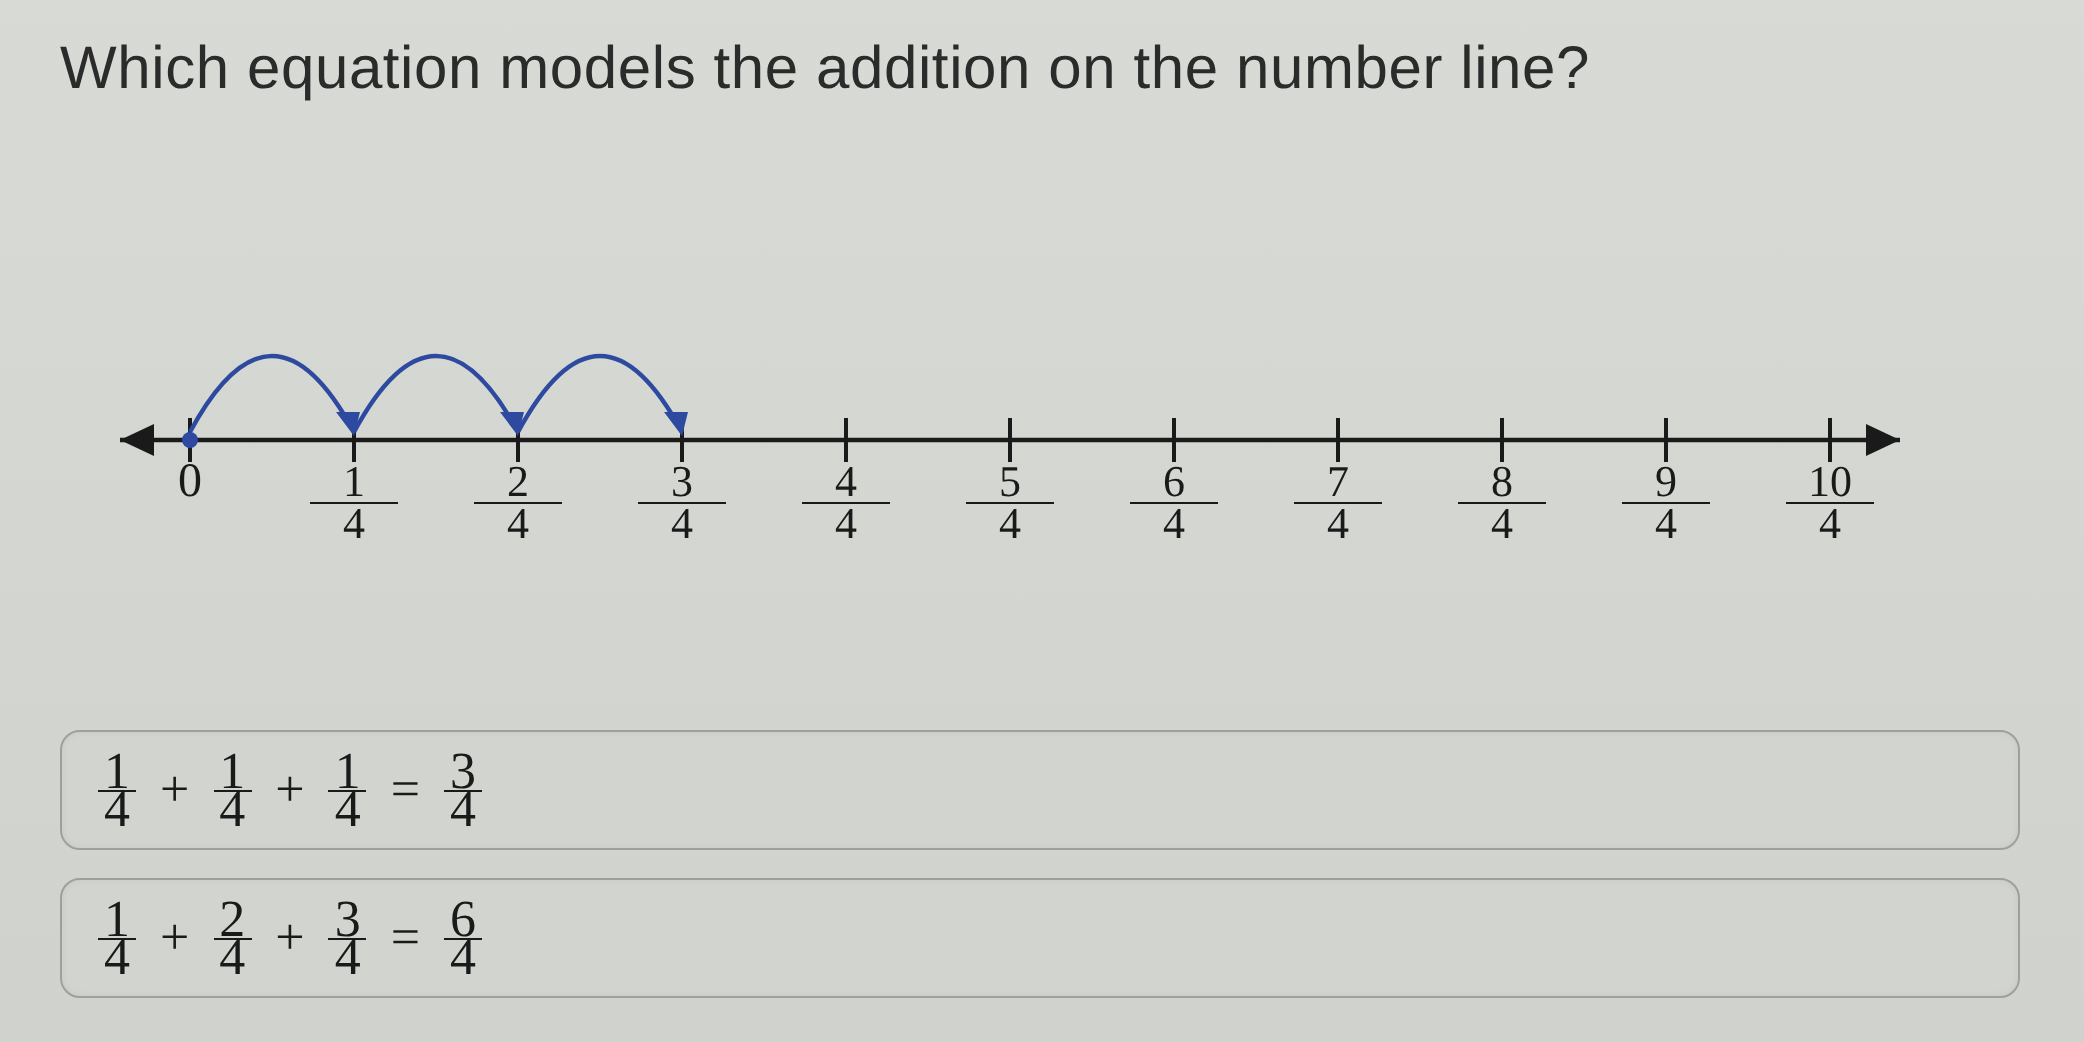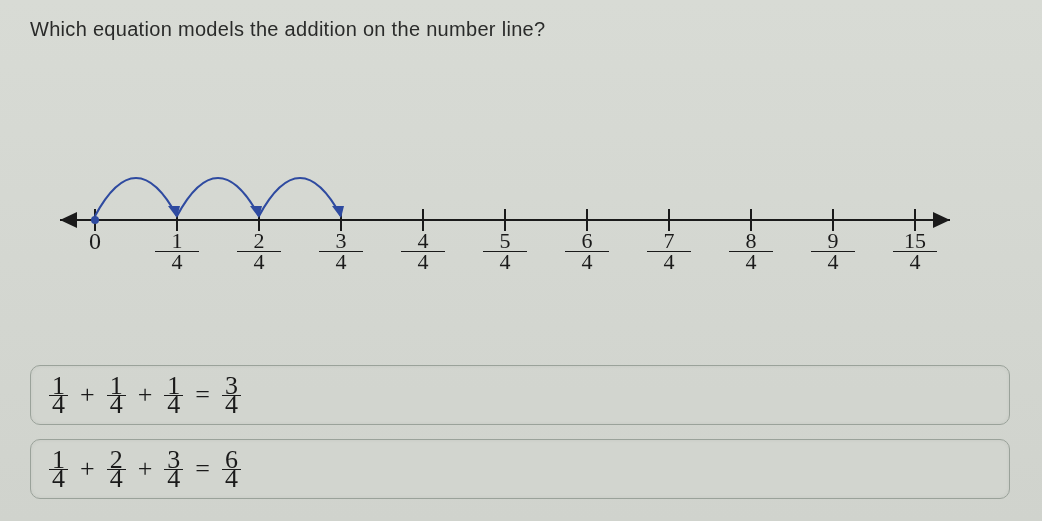--- a/index.html
+++ b/index.html
@@ -9,21 +9,21 @@
     height: 521px;
     background: linear-gradient(to bottom, #d8dbd5 0%, #d0d3cd 100%);
     font-family: Arial, Helvetica, sans-serif;
     overflow: hidden;
     position: relative;
   }
   .question {
     position: absolute;
     top: 18px;
     left: 30px;
-    font-size: 20px;
+    font-size: 30px;
     color: #2a2b2a;
     letter-spacing: 0.3px;
   }
   .numline-wrap {
     position: absolute;
     top: 160px;
     left: 55px;
     width: 900px;
     height: 140px;
   }
@@ -130,21 +130,21 @@
     </div><div class="tick-label" style="left: 592px;">
       <span class="num">7</span>
       <span class="den">4</span>
     </div><div class="tick-label" style="left: 674px;">
       <span class="num">8</span>
       <span class="den">4</span>
     </div><div class="tick-label" style="left: 756px;">
       <span class="num">9</span>
       <span class="den">4</span>
     </div><div class="tick-label" style="left: 838px;">
-      <span class="num">15</span>
+      <span class="num">10</span>
       <span class="den">4</span>
     </div></div>
 
 <div class="answers">
     <div class="answer">
       <div class="eq">
         <span class="frac">
           <span class="n">1</span>
           <span class="d">4</span>
         </span>

